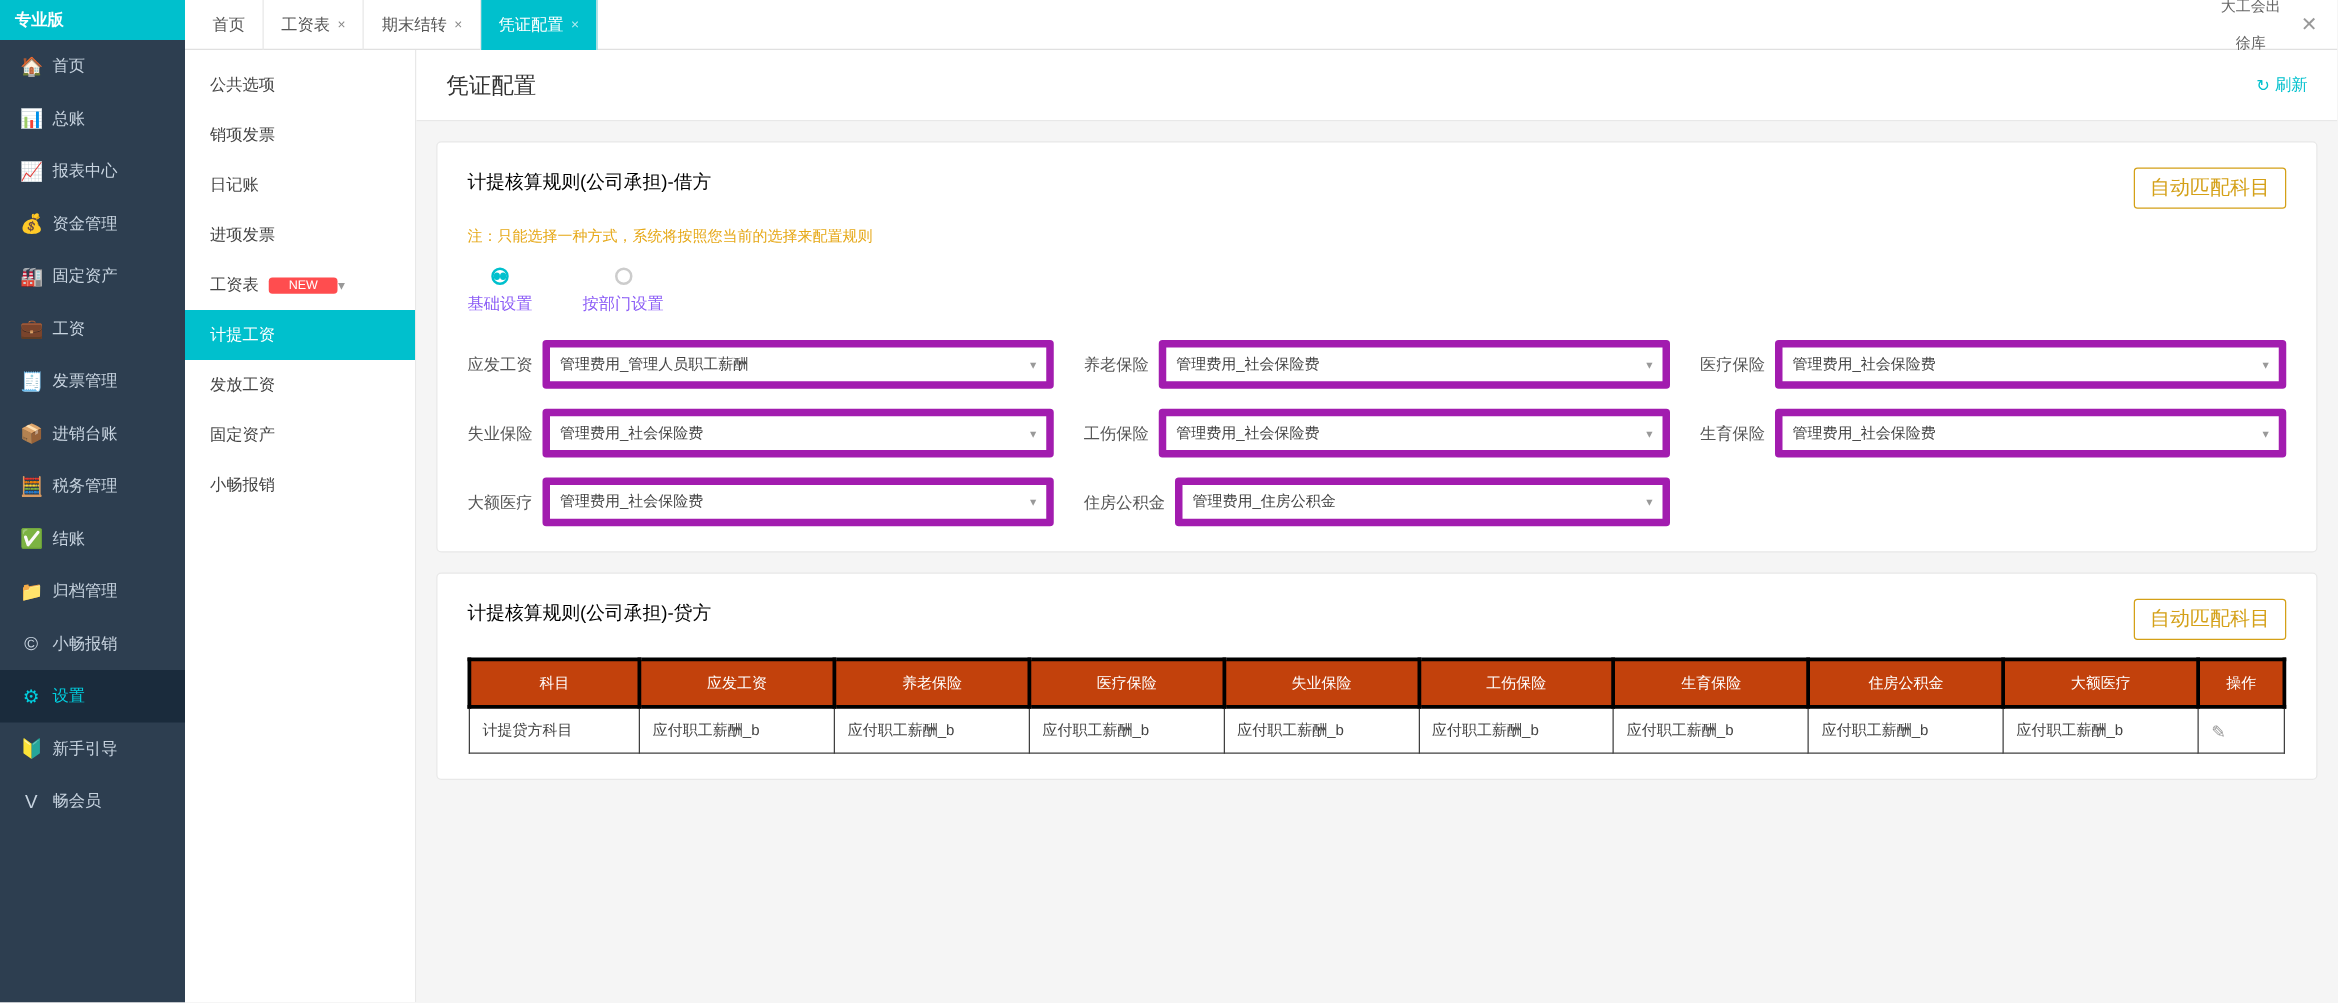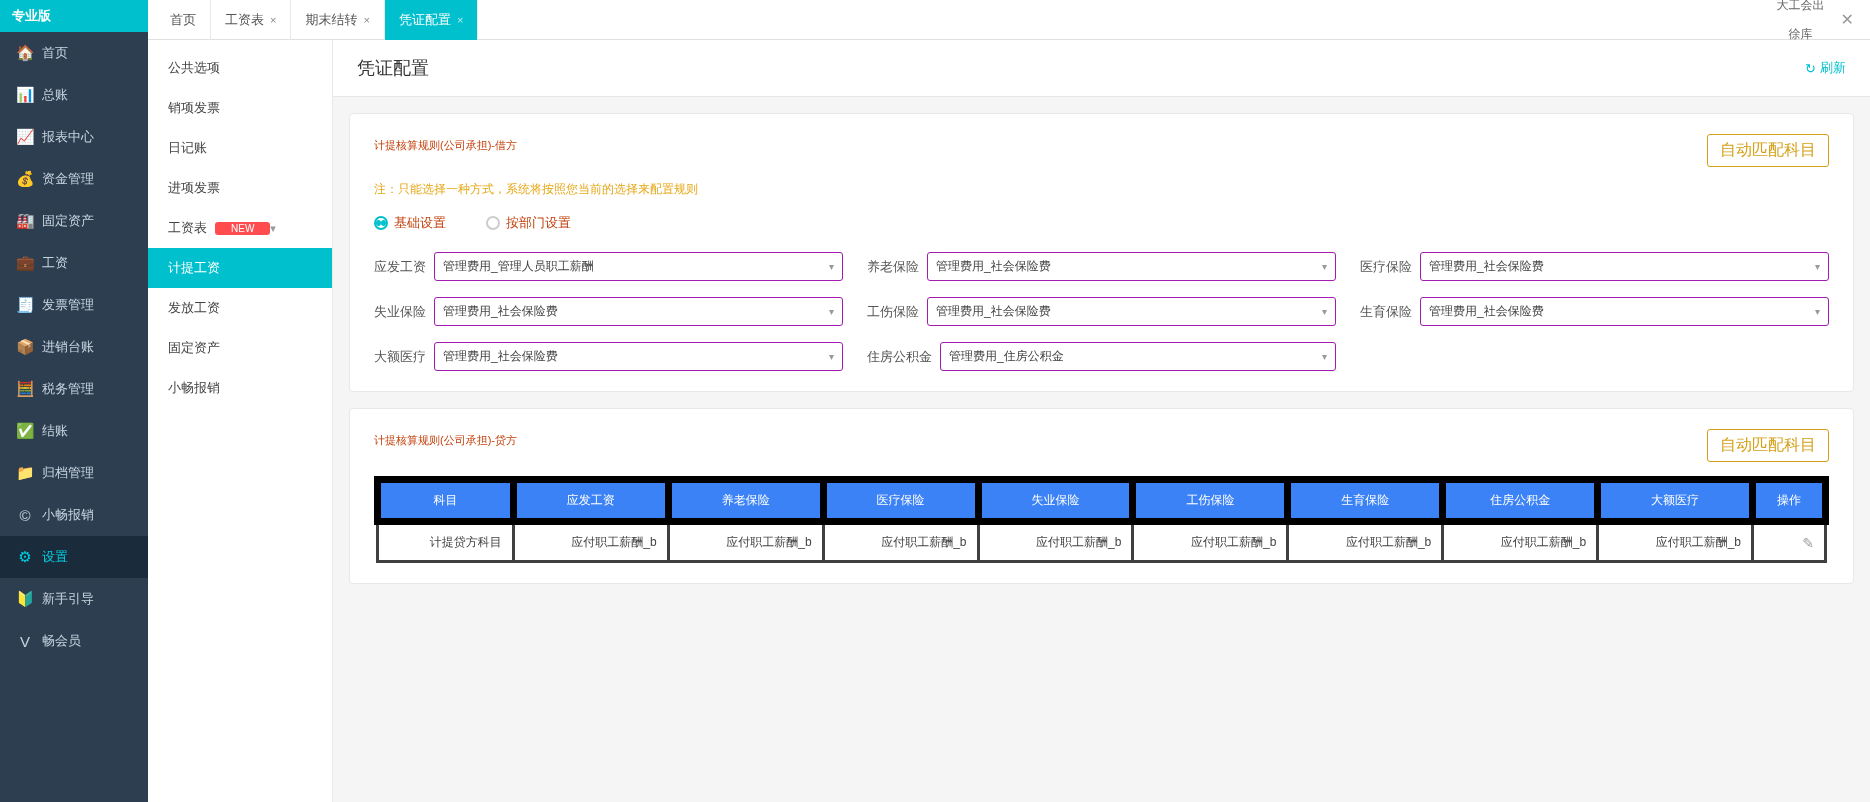--- a/index.html
+++ b/index.html
@@ -166,44 +166,45 @@
 
     
     .section {
       background: white;
       margin: 16px;
       border-radius: 4px;
       padding: 20px 24px;
       border: 1px solid #e8e8e8;
     }
     .section-title {
-      font-size: 11px;
+      font-size: 15px;
       font-weight: 500;
-      color: #c2410c;
+      color: #000000;
       margin-bottom: 10px;
     }
     .section-note {
       color: #e6a817;
       font-size: 12px;
       margin-bottom: 16px;
     }
 
     
     .radio-group {
       display: flex;
       gap: 40px;
       margin-bottom: 20px;
     }
     .radio-item {
       display: flex;
       align-items: center;
       gap: 6px;
       cursor: pointer;
       font-size: 13px;
-      color: #c2410c;
+      color: #8b5cf6;
+      flex-direction: column;
     }
     .radio-circle {
       width: 14px;
       height: 14px;
       border-radius: 50%;
       border: 2px solid #ccc;
       display: flex;
       align-items: center;
       justify-content: center;
     }
@@ -237,21 +238,21 @@
     }
     .field-label {
       color: #555;
       font-size: 13px;
       white-space: nowrap;
       min-width: 50px;
       text-align: right;
     }
     .field-select {
       flex: 1;
-      border: 1px solid #a21caf;
+      border: 6px solid #a21caf;
       border-radius: 3px;
       padding: 5px 8px;
       font-size: 12px;
       color: #444;
       background: white;
       display: flex;
       align-items: center;
       justify-content: space-between;
       cursor: pointer;
       min-width: 180px;
@@ -274,31 +275,31 @@
       font-size: 16px;
     }
 
     
     .data-table {
       width: 100%;
       border-collapse: collapse;
       font-size: 12px;
     }
     .data-table th {
-      background: #3b82f6;
+      background: #c2410c;
       color: white;
       padding: 9px 10px;
       text-align: center;
       font-weight: normal;
-      border: 7px solid #000000;
+      border: 3px solid #000000;
     }
     .data-table td {
       padding: 9px 10px;
-      text-align: right;
-      border: 3px solid #404040;
+      text-align: left;
+      border: 1px solid #404040;
       color: #444;
       background: white;
     }
 
     .edit-icon { color: #999; cursor: pointer; font-size: 14px; }
   </style>
 </head>
 <body>
 
 <div class="sidebar">

